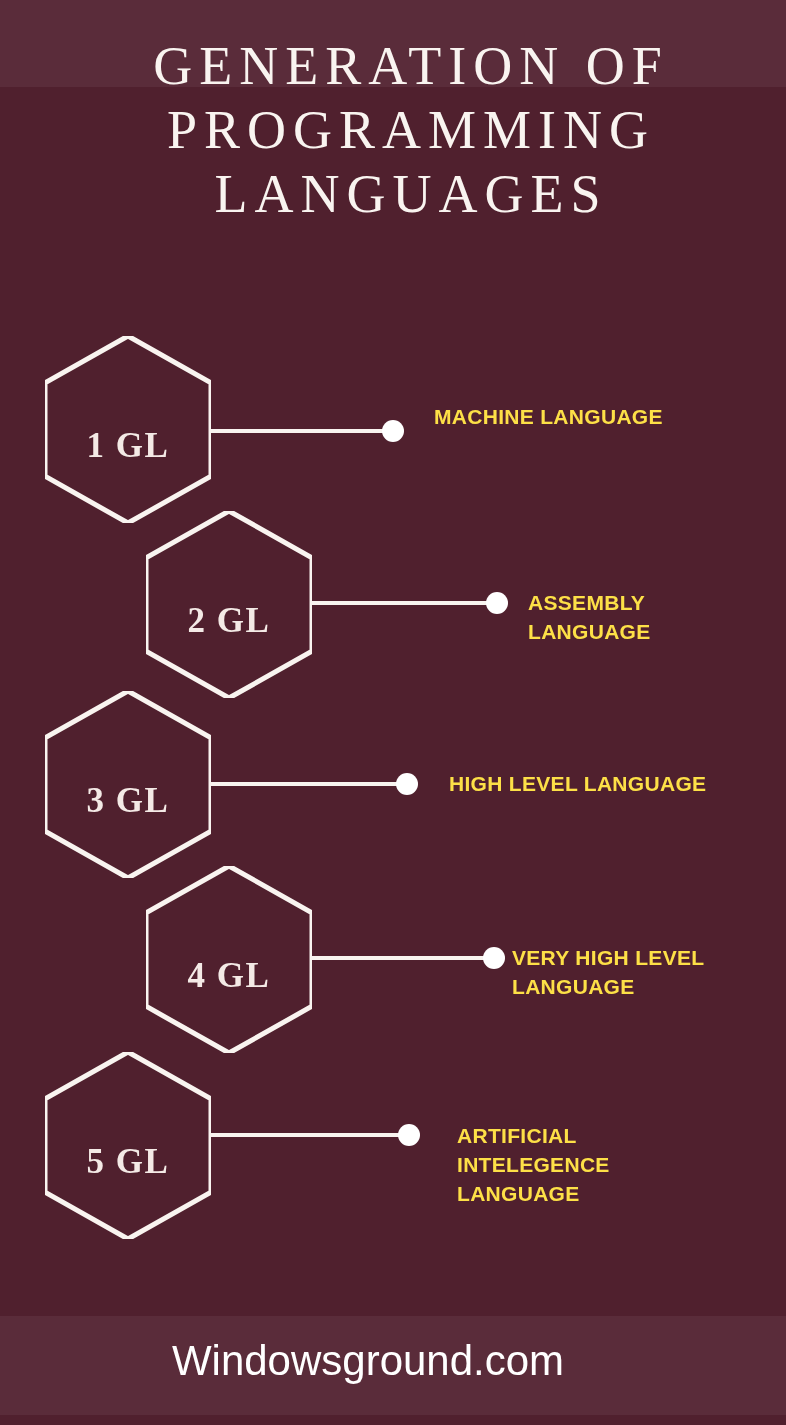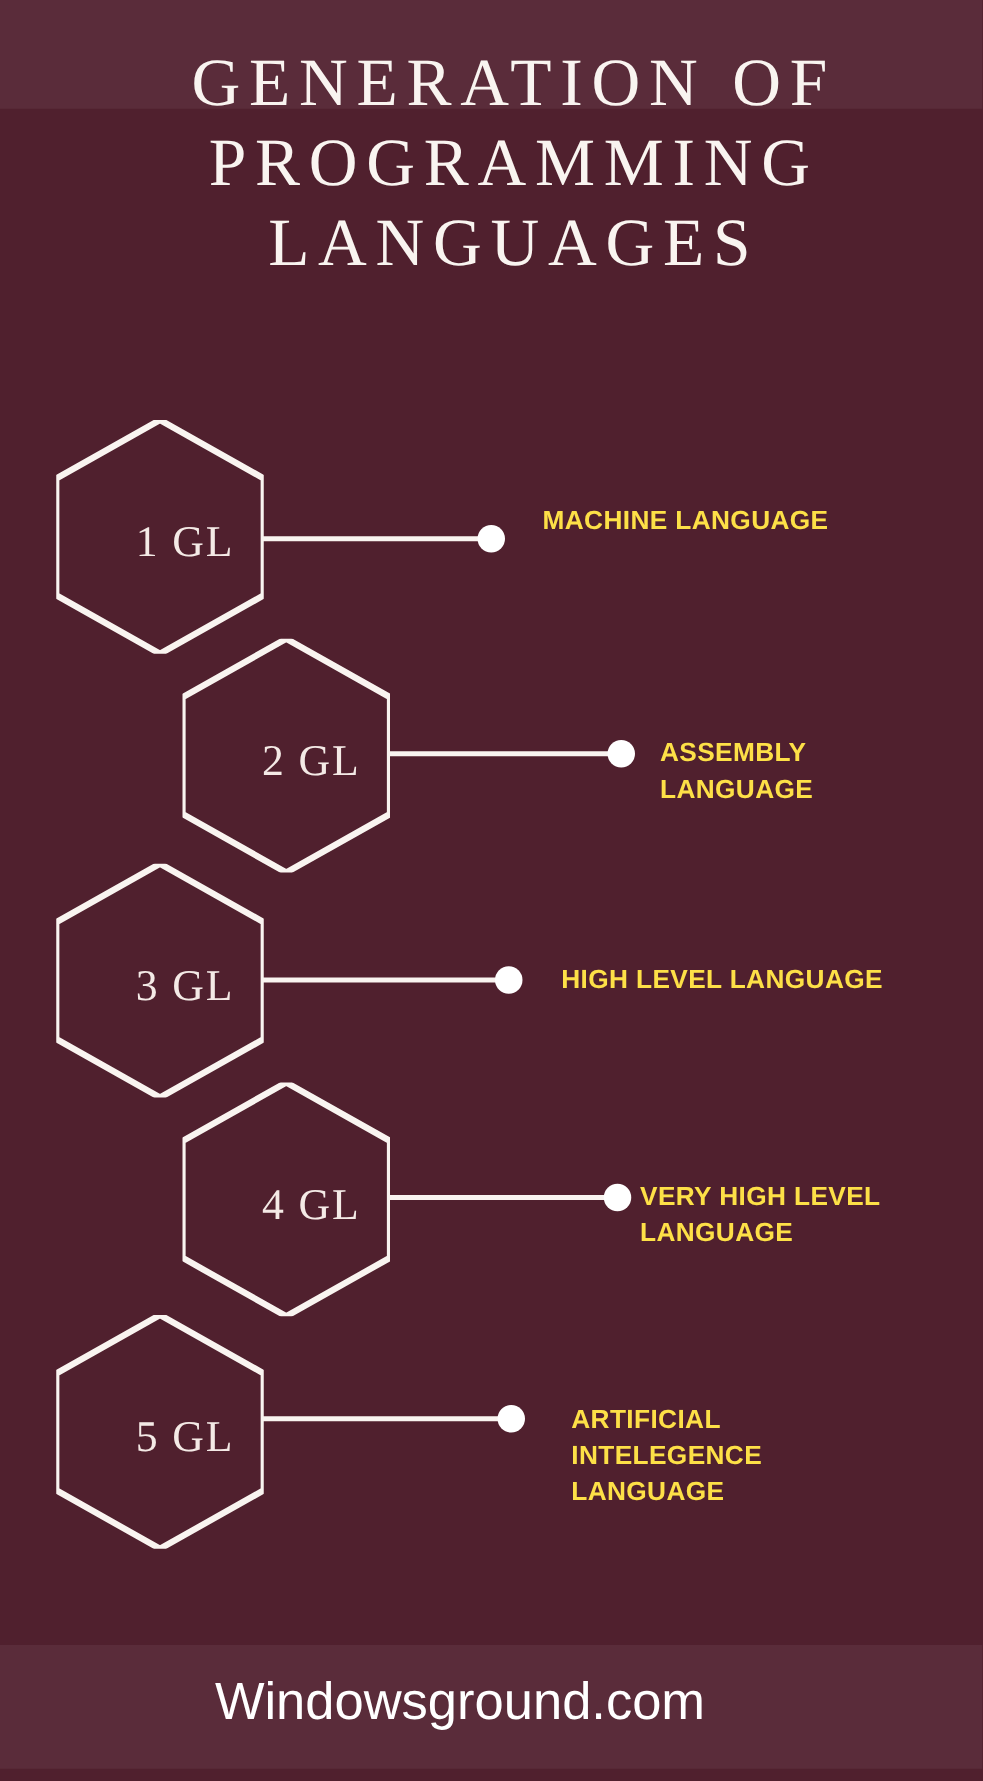--- a/index.html
+++ b/index.html
@@ -71,32 +71,31 @@
     height: 187px;
   }
   .hex svg {
     display: block;
     width: 166px;
     height: 187px;
   }
   .hex-label {
     position: absolute;
     left: 0;
-    top: 4px;
+    top: 16px;
     width: 166px;
     height: 187px;
     display: flex;
     align-items: center;
     justify-content: center;
     color: #f4eae6;
     font-family: "Liberation Serif", "DejaVu Serif", serif;
     font-size: 35px;
     letter-spacing: 1.5px;
-    font-weight: 400;
-    margin-left: 20px;
+    font-weight: 700;
   }
 
   .connector {
     position: absolute;
     height: 4px;
     background: #f9f4f0;
   }
   .dot {
     position: absolute;
     width: 22px;

